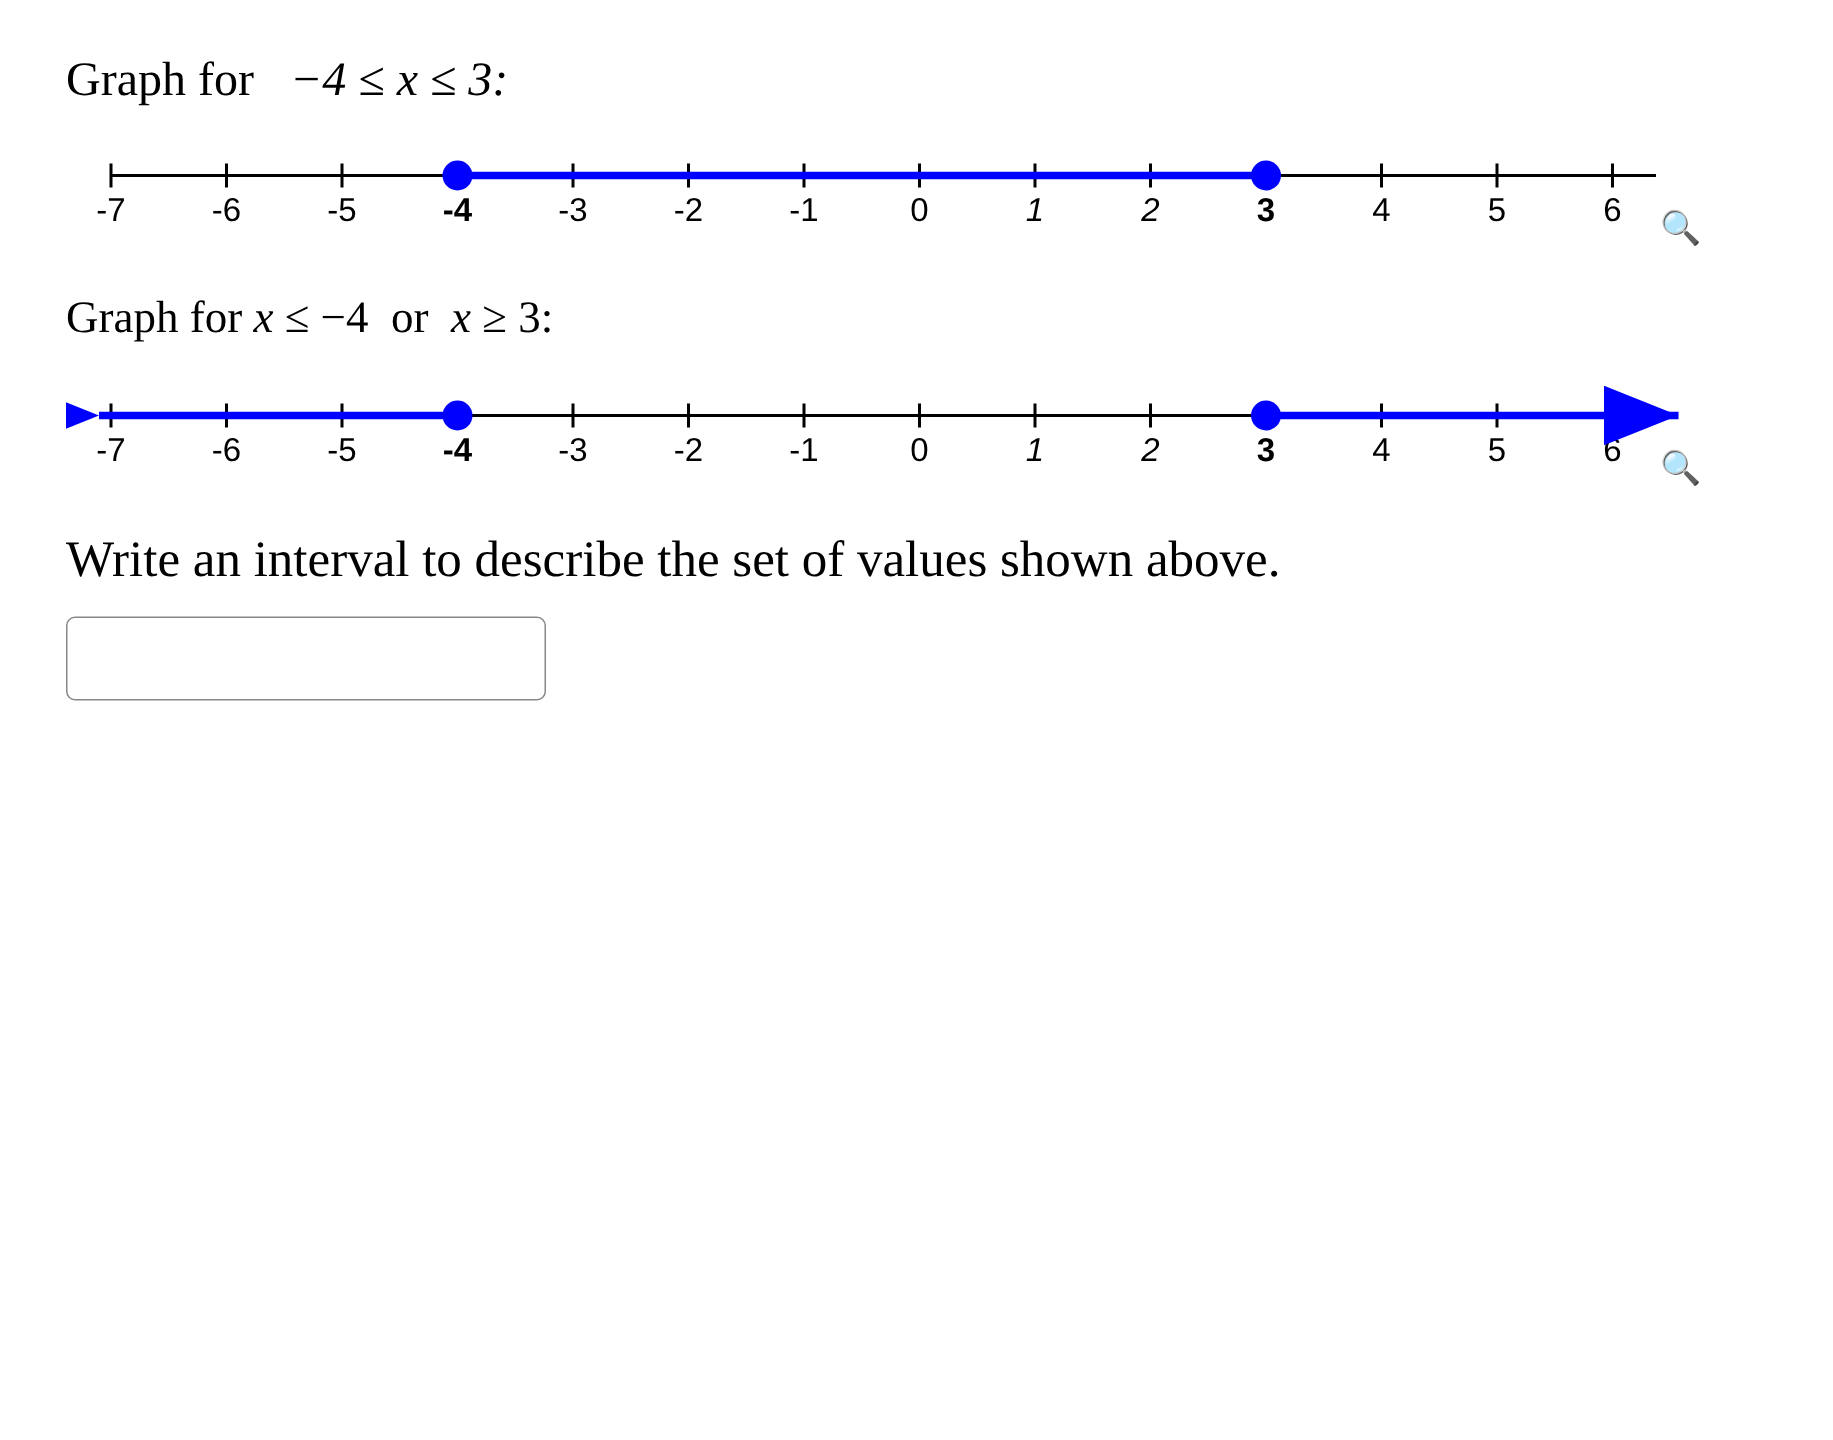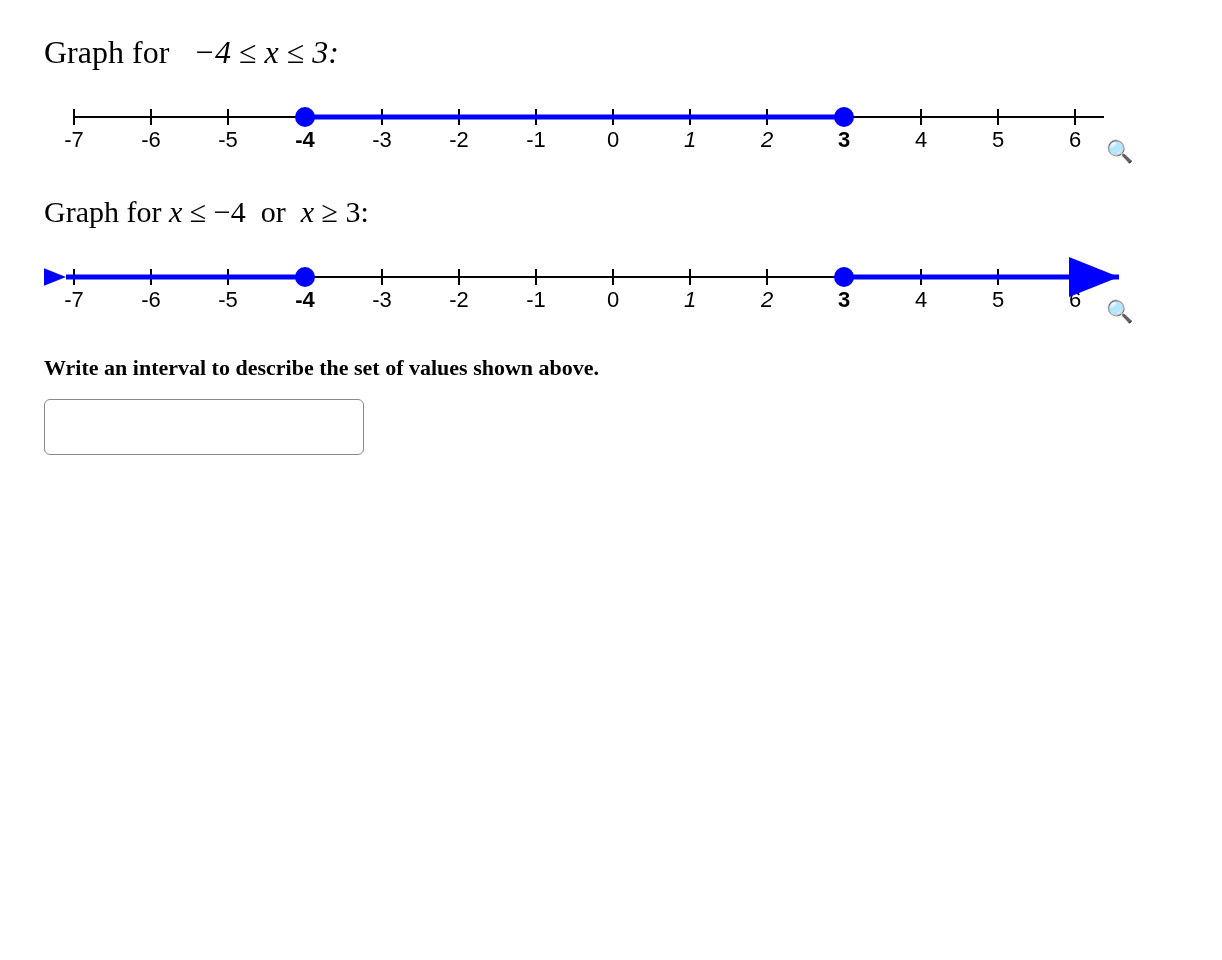--- a/index.html
+++ b/index.html
@@ -32,22 +32,22 @@
     }
 
     .graph-label {
       font-size: 30px;
       font-weight: normal;
       margin-bottom: 16px;
       margin-top: 20px;
     }
 
     .write-label {
-      font-size: 22px;
-      font-weight: bold;
+      font-size: 34px;
+      font-weight: normal;
       margin-bottom: 18px;
     }
 
     .answer-box {
       width: 320px;
       height: 56px;
       border: 1.5px solid #888;
       border-radius: 6px;
       background: #fff;
     }

